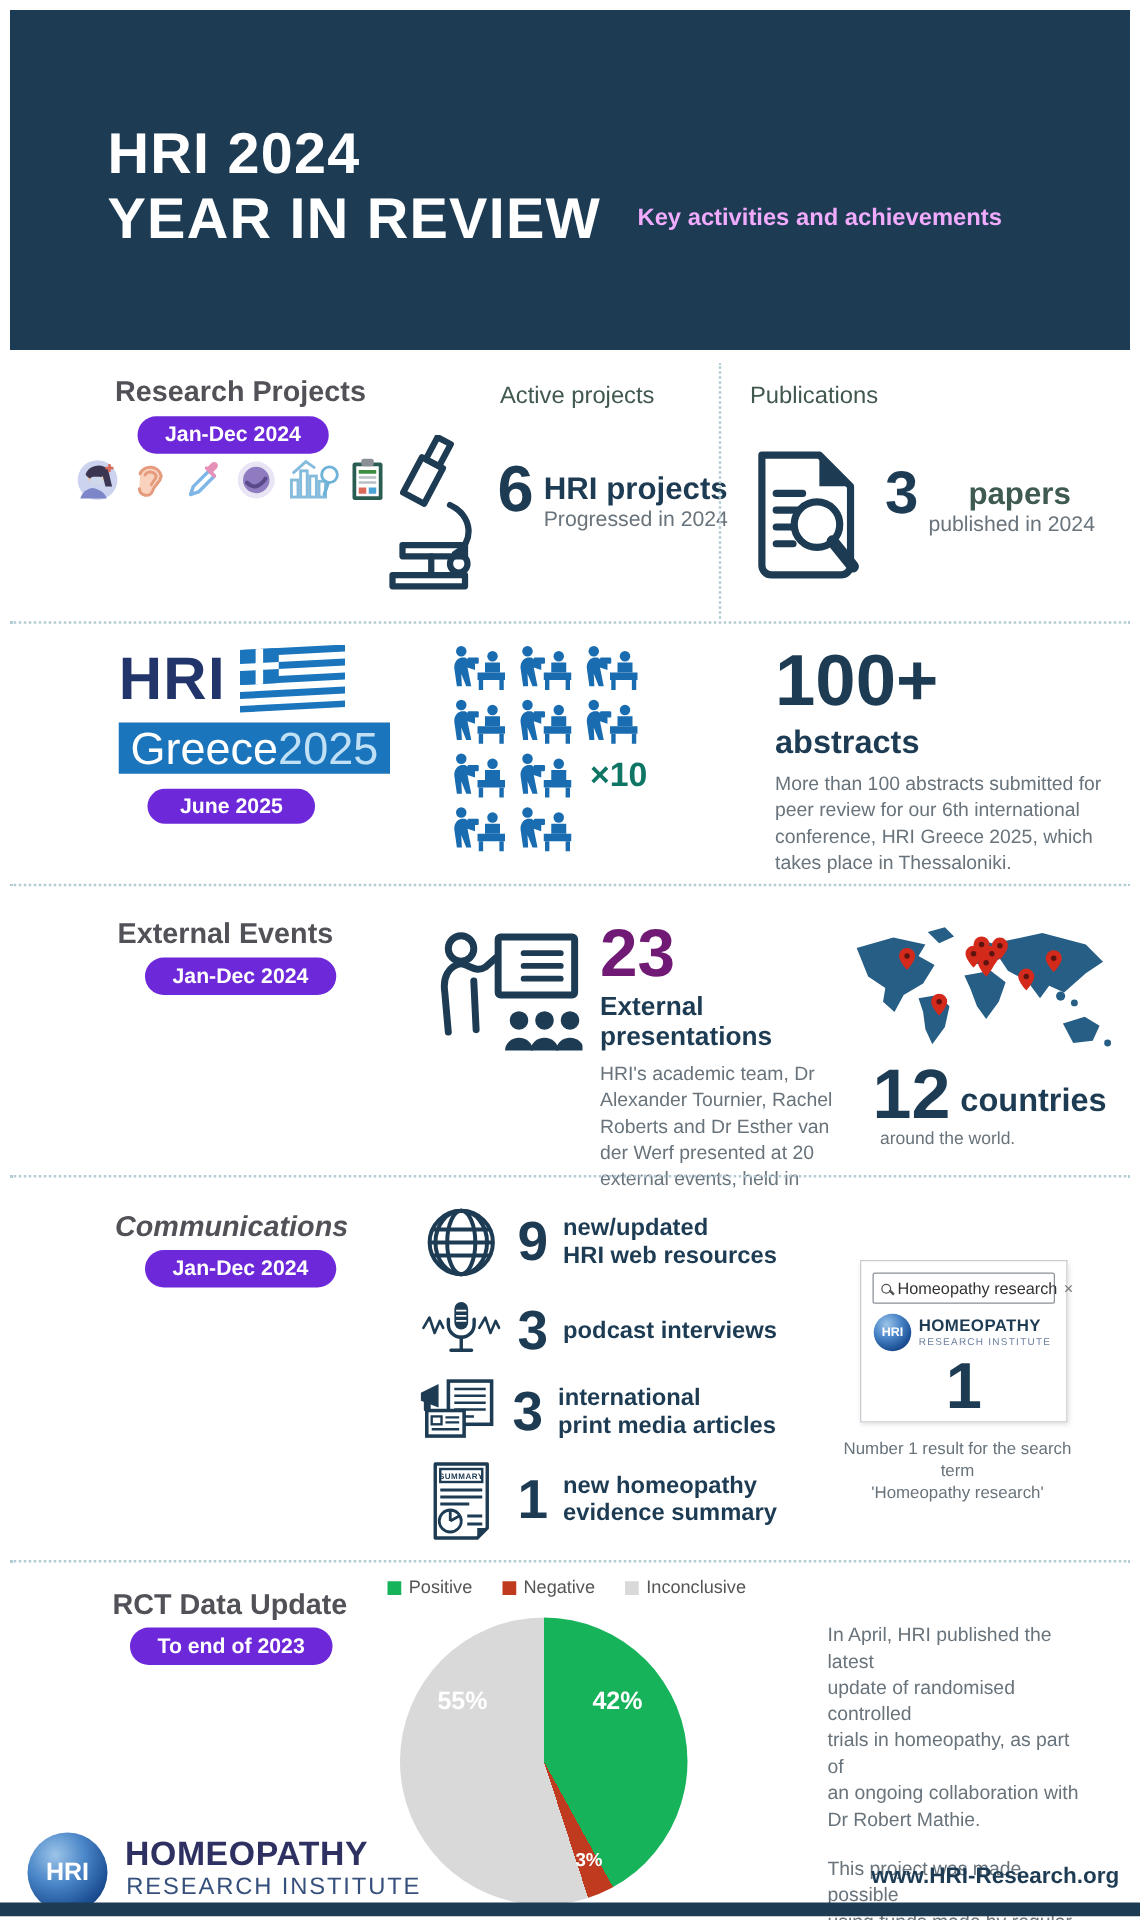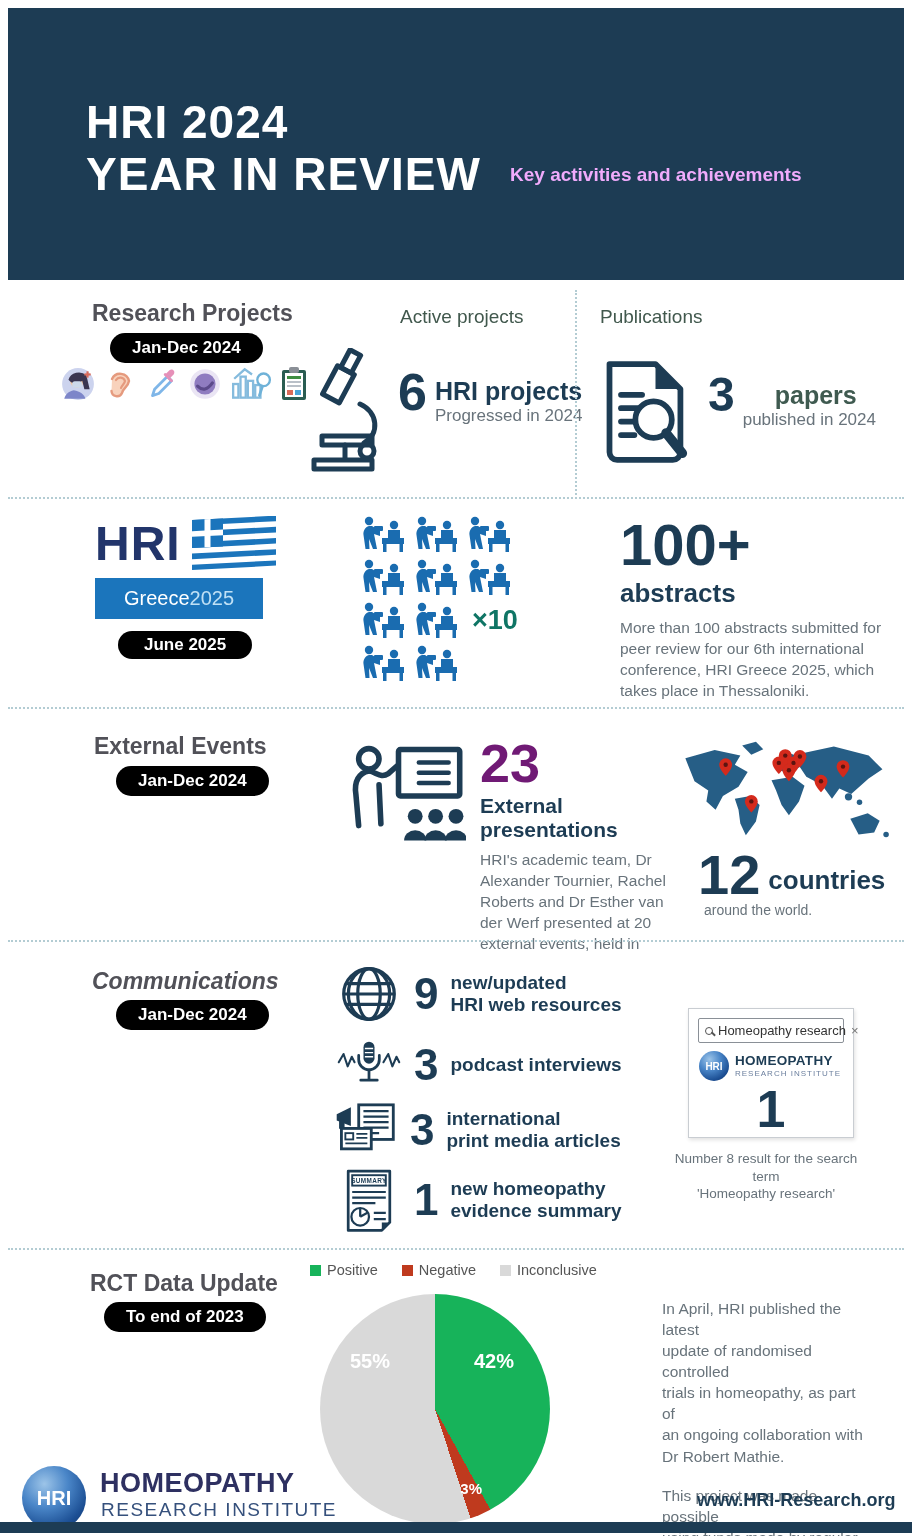--- a/index.html
+++ b/index.html
@@ -7,40 +7,40 @@
   body { font-family:"Liberation Sans", sans-serif; }
   #page { position:relative; width:912px; height:1536px; background:#fff; overflow:hidden; }
 
   
   .hero { position:absolute; left:8px; top:8px; right:8px; height:272px; background:#1d3c54; }
   .hero-title { position:absolute; left:78px; top:88px; color:#fff; font-weight:700; font-size:46px; line-height:1.14; letter-spacing:1px; white-space:pre-line; }
   .hero-sub { position:absolute; left:502px; top:156px; color:#f0abfc; font-weight:700; font-size:19px; }
 
   
   .h2 { position:absolute; font-size:23px; font-weight:700; color:#515158; }
-  .pill { position:absolute; background:#000000; color:#fff; font-weight:700; font-size:17px; border-radius:19px; padding:5px 22px; text-align:center; }
+  .pill { position:absolute; background:#6d28d9; color:#fff; font-weight:700; font-size:17px; border-radius:19px; padding:5px 22px; text-align:center; }
   .sep { position:absolute; left:8px; right:8px; border-top:2px dotted #b3ccd3; }
   .vsep { position:absolute; border-left:2px dotted #b3ccd3; }
   .small-label { position:absolute; font-size:19px; color:#41584d; }
   .bignum { color:#1d3c54; font-weight:700; }
   .gray-p { color:#68737b; font-size:15.5px; line-height:1.36; white-space:pre-line; }
 
   
   .mini-icons { position:absolute; left:60px; top:366px; display:flex; gap:7px; align-items:center; }
   .mini-icons svg { display:block; }
 
   .num-row { position:absolute; display:flex; align-items:flex-start; gap:8px; }
   .num-row .n { font-size:52px; font-weight:700; color:#1d3c54; line-height:0.95; }
   .num-row .u { font-size:25px; font-weight:700; color:#1d3c54; line-height:1.1; padding-top:10px; }
   .num-row .u.green { color:#3f5a50;margin-left:32px; }
   .num-row .cap { font-size:17px; color:#68737b; }
 
   
   .greece-hri { position:absolute; left:95px; top:516px; font-size:48px; font-weight:800; color:#22356b; letter-spacing:1px; }
-  .greece-box { position:absolute; left:95px; top:578px; width:168px; height:41px; background:#1b75bc; color:#fff; font-size:20px; display:flex; align-items:center; justify-content:center; }
+  .greece-box { position:absolute; left:95px; top:578px; width:217px; height:41px; background:#1b75bc; color:#fff; font-size:36px; display:flex; align-items:center; justify-content:center; }
   .greece-box .yr { color:#bfe0f5; font-weight:400; }
   .picto-grid { position:absolute; left:360px; top:516px; width:200px; }
   .picto-row { display:flex; gap:7px; align-items:center; margin-bottom:6px; }
   .x10 { font-size:27px; font-weight:700; color:#0f7565; margin-left:6px; }
 
   
   .stack-num { position:absolute; }
   .stack-num .n { font-size:54px; font-weight:700; color:#701a75; line-height:1; }
   .stack-num .u { font-size:21px; font-weight:700; color:#1d3c54; line-height:1.12; white-space:pre-line; margin-top:4px; }
 
@@ -450,21 +450,21 @@
     </div>
     <div class="card-org">
       <span class="sphere sm">HRI</span>
       <span>
         <div class="o1">HOMEOPATHY</div>
         <div class="o2">RESEARCH INSTITUTE</div>
       </span>
     </div>
     <div class="card-one">1</div>
   </div>
-  <div class="search-caption">Number 8 result for the search term
+  <div class="search-caption">Number 1 result for the search term
 'Homeopathy research'</div>
 
   <div class="sep" style="top:1248px;"></div>
 
   <div class="h2" style="left:90px; top:1270px;">RCT Data Update</div>
   <div class="pill" style="left:104px; top:1302px;">To end of 2023</div>
 
   <div class="legend">
       <span class="legend-item">
         <span class="swatch" style="background: rgb(23, 179, 90);"></span>

